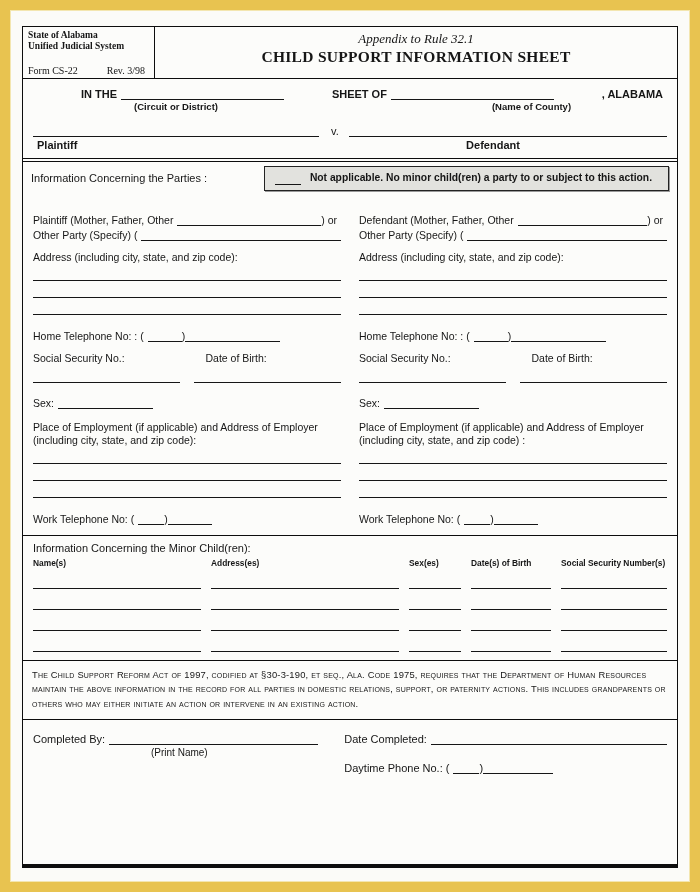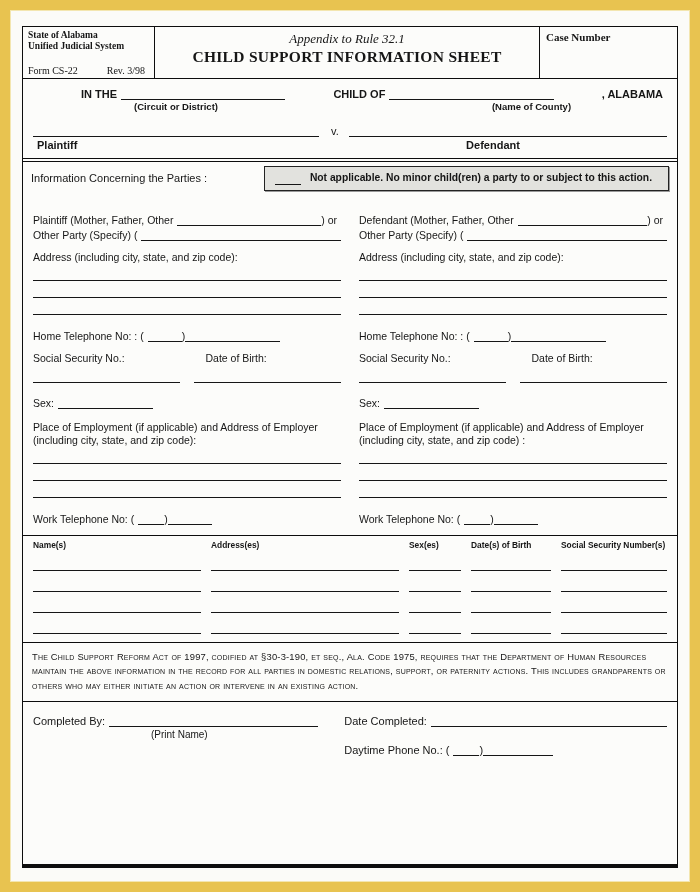--- a/index.html
+++ b/index.html
@@ -90,30 +90,27 @@
           <div class="agency">Unified Judicial System</div>
           <div class="formno">
             <span>Form CS-22</span>
             <span>Rev. 3/98</span>
           </div>
         </div>
         <div class="hdr-center">
           <div class="appendix">Appendix to Rule 32.1</div>
           <div class="sheet-title">CHILD SUPPORT INFORMATION SHEET</div>
         </div>
-        <div class="hdr-right">
-          <span>Case Number</span>
-        </div>
       </div>
 
       <div class="court">
         <div class="line">
           <span class="t">IN THE</span>
           <span class="blank grow"></span>
-          <span class="t">CHILD OF</span>
+          <span class="t">SHEET OF</span>
           <span class="blank grow"></span>
           <span class="t">, ALABAMA</span>
         </div>
         <div class="hints">
           <span class="hint1">(Circuit or District)</span>
           <span class="hint2">(Name of County)</span>
         </div>
         <div class="line vrow">
           <span class="blank" style="width:286px"></span>
           <span class="vs">v.</span>
@@ -218,20 +215,21 @@
           <div class="line sp14">
             <span class="nw">Work Telephone No: (</span>
             <span class="blank w26"></span>
             <span>)</span>
             <span class="blank w44"></span>
           </div>
         </div>
       </div>
 
       <div class="children">
+        <div class="ch-head">Information Concerning the Minor Child(ren):</div>
         <div class="ch-grid">
             <div class="cc">Name(s)</div>
             <div class="cc">Address(es)</div>
             <div class="cc">Sex(es)</div>
             <div class="cc">Date(s) of Birth</div>
             <div class="cc">Social Security Number(s)</div>
           </div>
         <div>
             <div class="crow">
               <div><span class="blank full" style="height: 14px;"></span></div>

